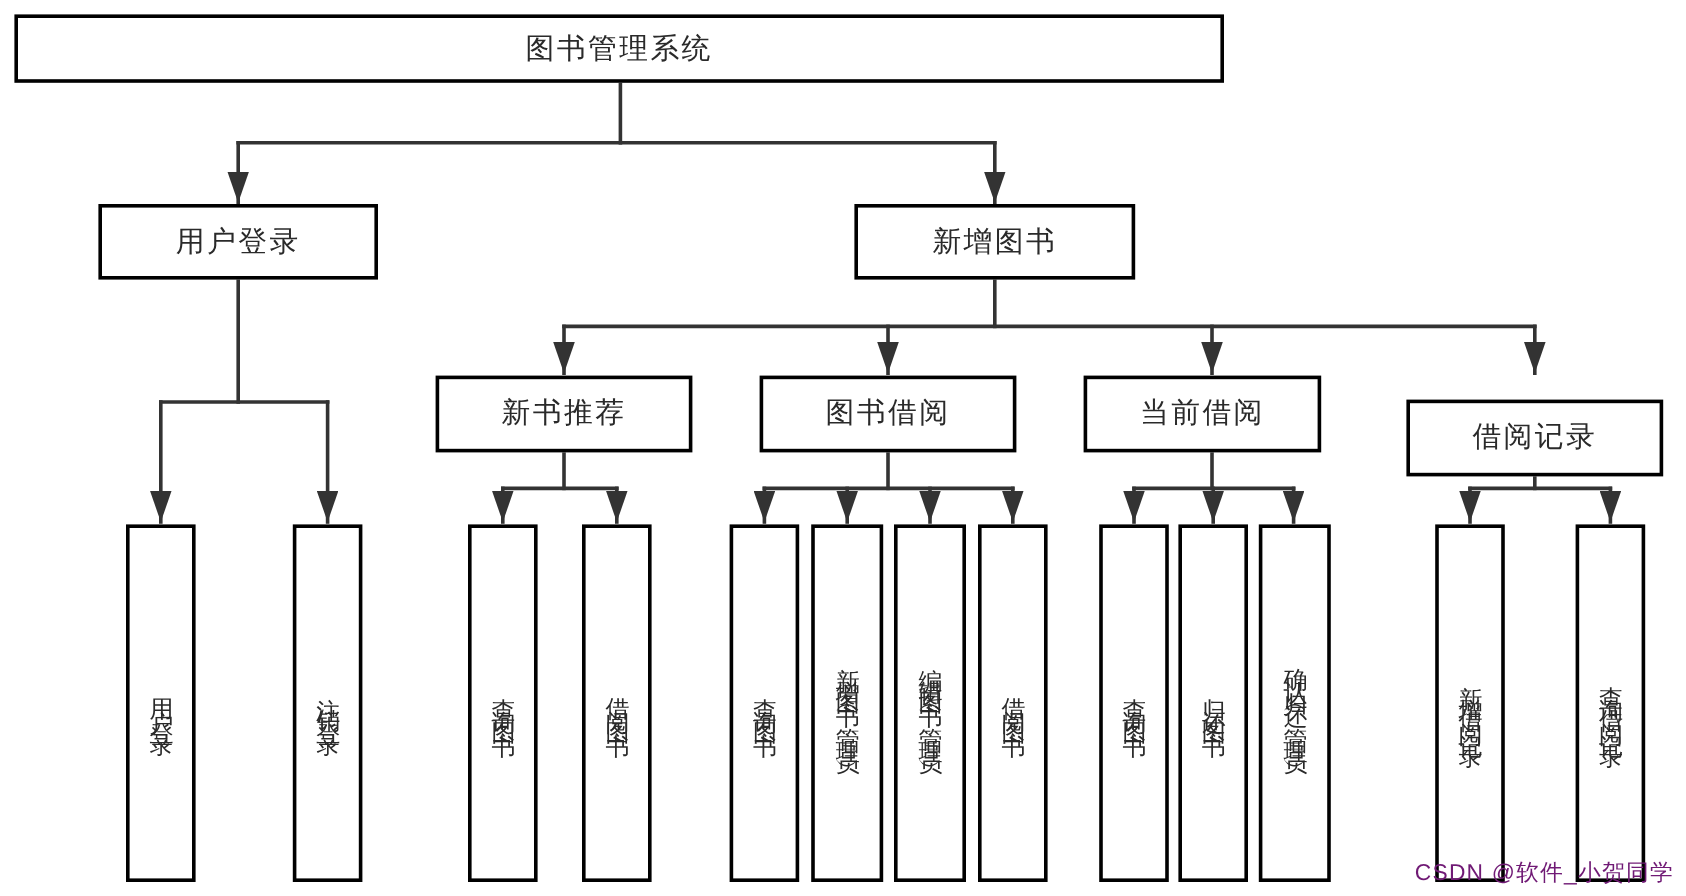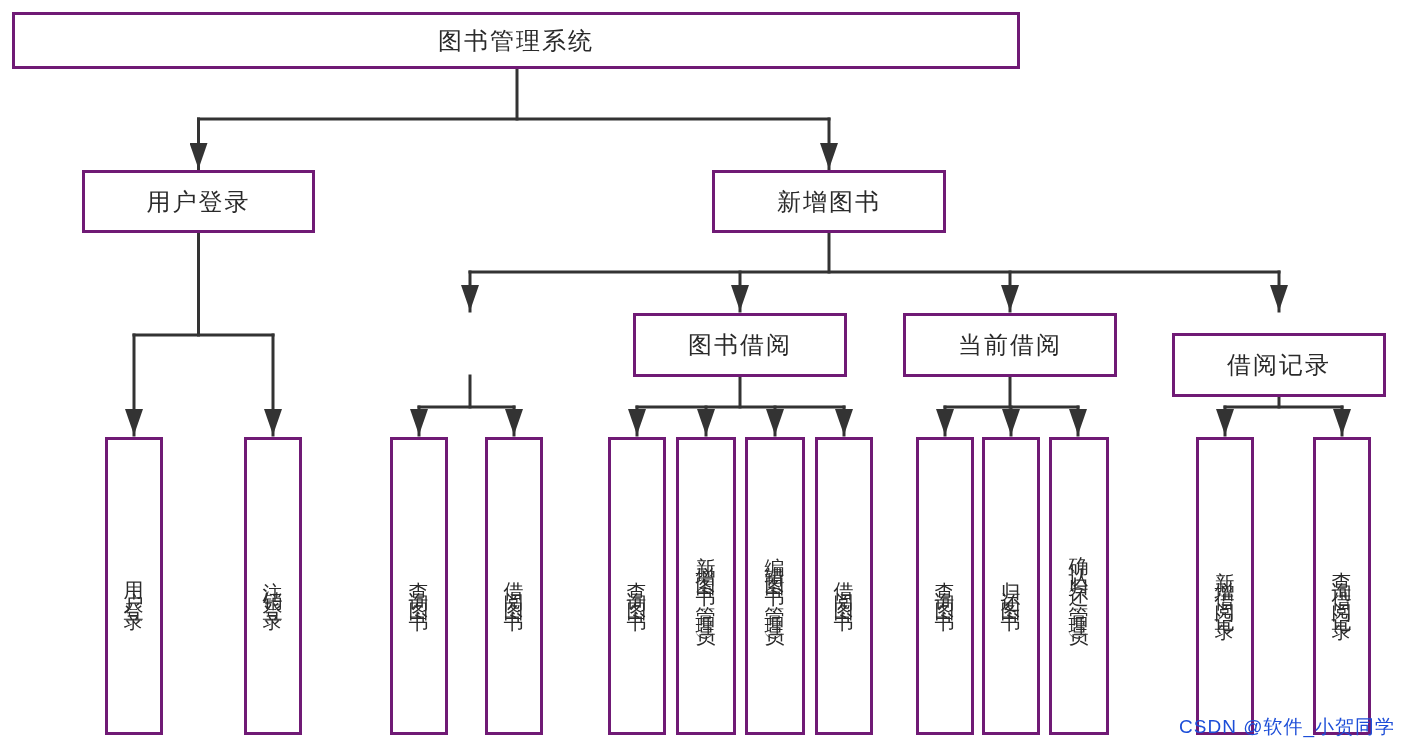--- a/index.html
+++ b/index.html
@@ -14,21 +14,21 @@
   }
   svg.connectors {
     position: absolute;
     left: 0; top: 0;
     width: 1405px; height: 747px;
   }
   .node {
     position: absolute;
     box-sizing: border-box;
     background: #ffffff;
-    border: 3px solid #701a75;
+    border: 3px solid #000000;
     display: flex;
     align-items: center;
     justify-content: center;
     text-align: center;
   }
   .h-node span {
     font-size: 24px;
     letter-spacing: 2px;
     line-height: 1;
     white-space: nowrap;
@@ -42,21 +42,21 @@
     font-size: 20px;
     letter-spacing: 10px;
     line-height: 1;
     white-space: nowrap;
   }
   .watermark {
     position: absolute;
     right: 10px;
     top: 714px;
     font-size: 19px;
-    color: #1d4ed8;
+    color: #701a75;
     letter-spacing: 1px;
     z-index: 5;
     white-space: nowrap;
   }
 </style>
 </head>
 <body>
 
 <div class="canvas">
 
@@ -114,24 +114,27 @@
     <span>图书管理系统</span>
   </div>
 
   <div class="node h-node" style="left:82px; top:170px; width:233px; height:63px;">
     <span>用户登录</span>
   </div>
   <div class="node h-node" style="left:712px; top:170px; width:234px; height:63px;">
     <span>新增图书</span>
   </div>
 
+  <div class="node h-node" style="left:363px; top:313px; width:214px; height:64px;">
+    <span>新书推荐</span>
+  </div>
   <div class="node h-node" style="left:633px; top:313px; width:214px; height:64px;align-items:center;">
     <span>图书借阅</span>
   </div>
-  <div class="node h-node" style="left:903px; top:313px; width:214px; height:64px;">
+  <div class="node h-node" style="left:903px; top:313px; width:198px; height:64px;">
     <span>当前借阅</span>
   </div>
   <div class="node h-node" style="left:1172px; top:313px; width:214px; height:64px;margin-top:20px;">
     <span>借阅记录</span>
   </div>
 
   <div class="node leaf" style="left:105px;">
     <span>用户登录</span>
   </div>
   <div class="node leaf" style="left:244px;">

